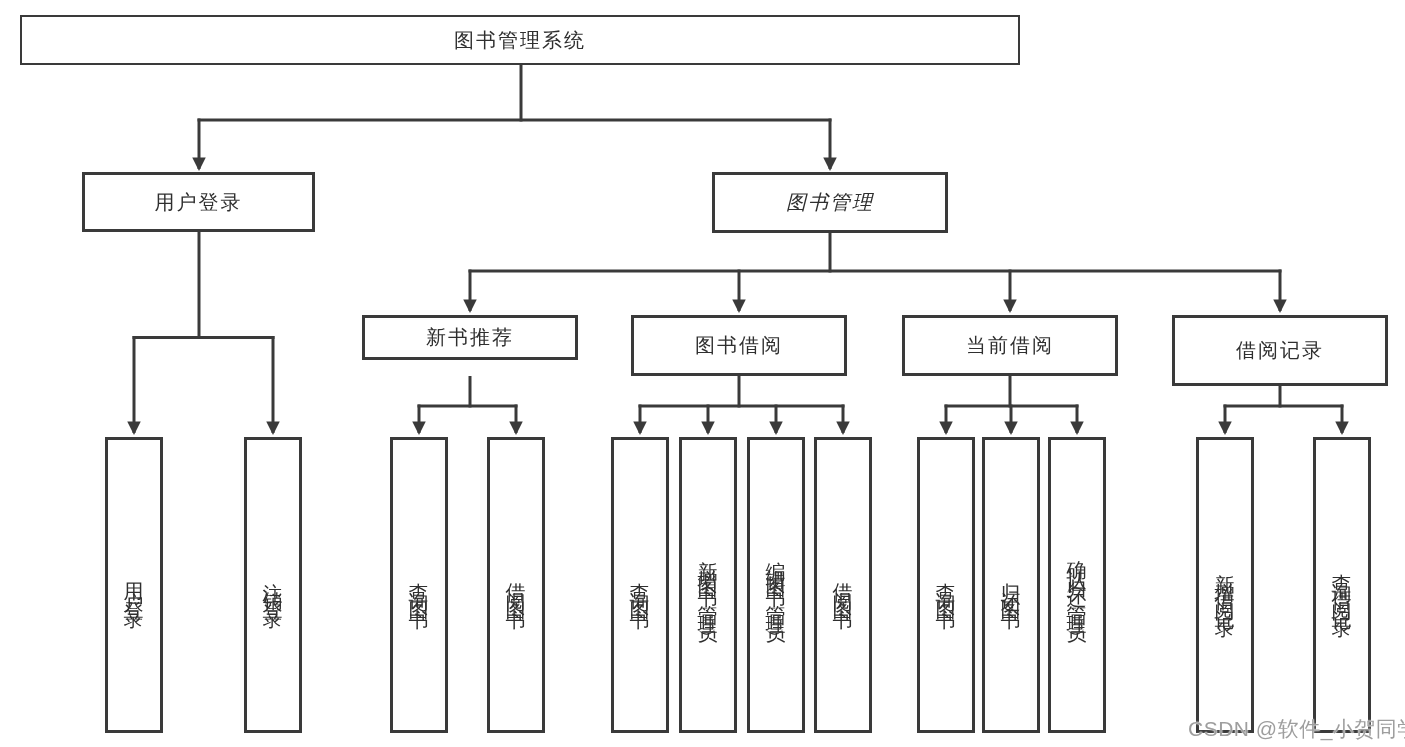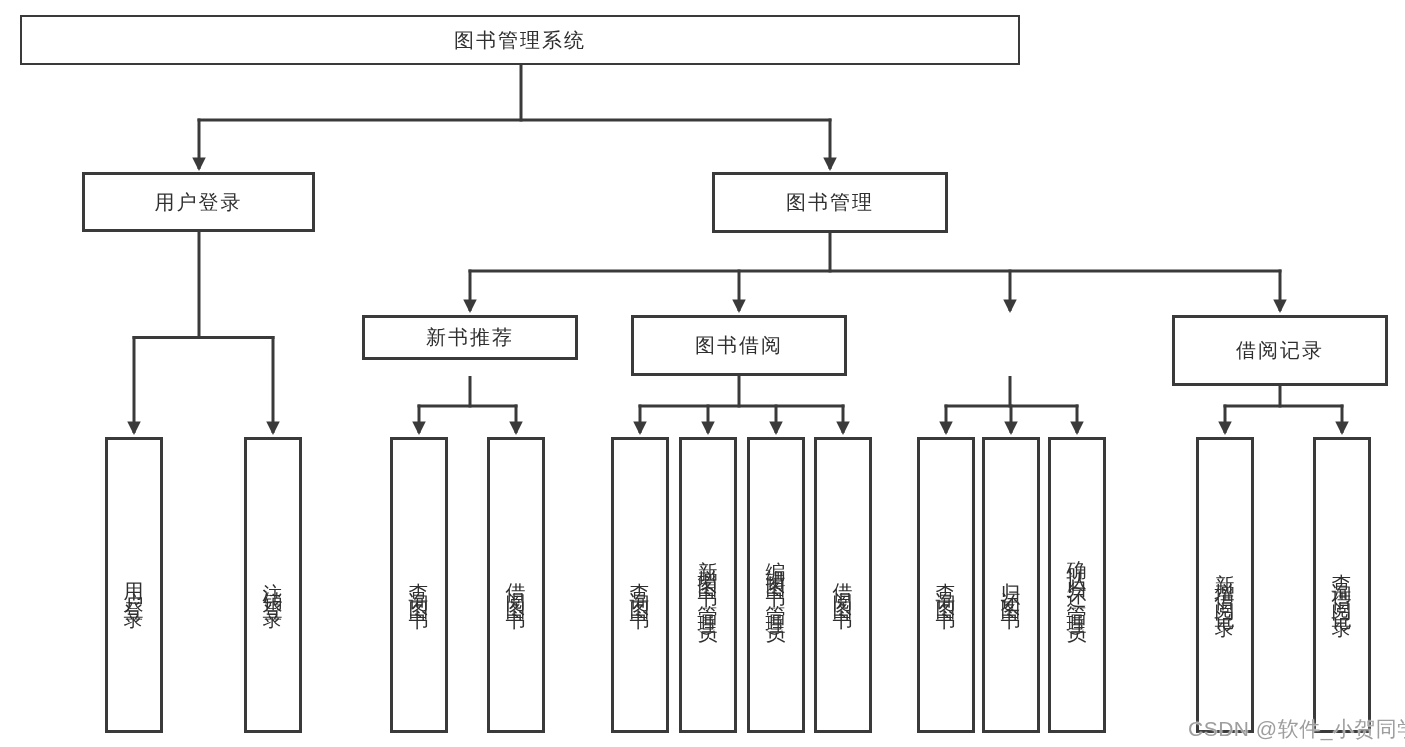--- a/index.html
+++ b/index.html
@@ -110,29 +110,32 @@
     </g>
   </svg>
 
   <div class="node root-node" style="left:20px; top:15px; width:1000px; height:50px;">
     <span class="h-label">图书管理系统</span>
   </div>
 
   <div class="node" style="left:82px; top:172px; width:233px; height:60px;">
     <span class="h-label">用户登录</span>
   </div>
-  <div class="node" style="left:712px; top:172px; width:236px; height:61px;">
+  <div class="node" style="left:712px; top:172px; width:236px; height:61px;font-style:italic;">
     <span class="h-label">图书管理</span>
   </div>
 
   <div class="node" style="left:362px; top:315px; width:216px; height:45px;">
     <span class="h-label">新书推荐</span>
   </div>
   <div class="node" style="left:631px; top:315px; width:216px; height:61px;">
     <span class="h-label">图书借阅</span>
+  </div>
+  <div class="node" style="left:902px; top:315px; width:216px; height:61px;">
+    <span class="h-label">当前借阅</span>
   </div>
   <div class="node" style="left:1172px; top:315px; width:216px; height:71px;">
     <span class="h-label">借阅记录</span>
   </div>
 
   <div class="node v-node" style="left:105px;">
     <span class="v-label">用户登录</span>
   </div>
   <div class="node v-node" style="left:244px;">
     <span class="v-label">注销登录</span>

